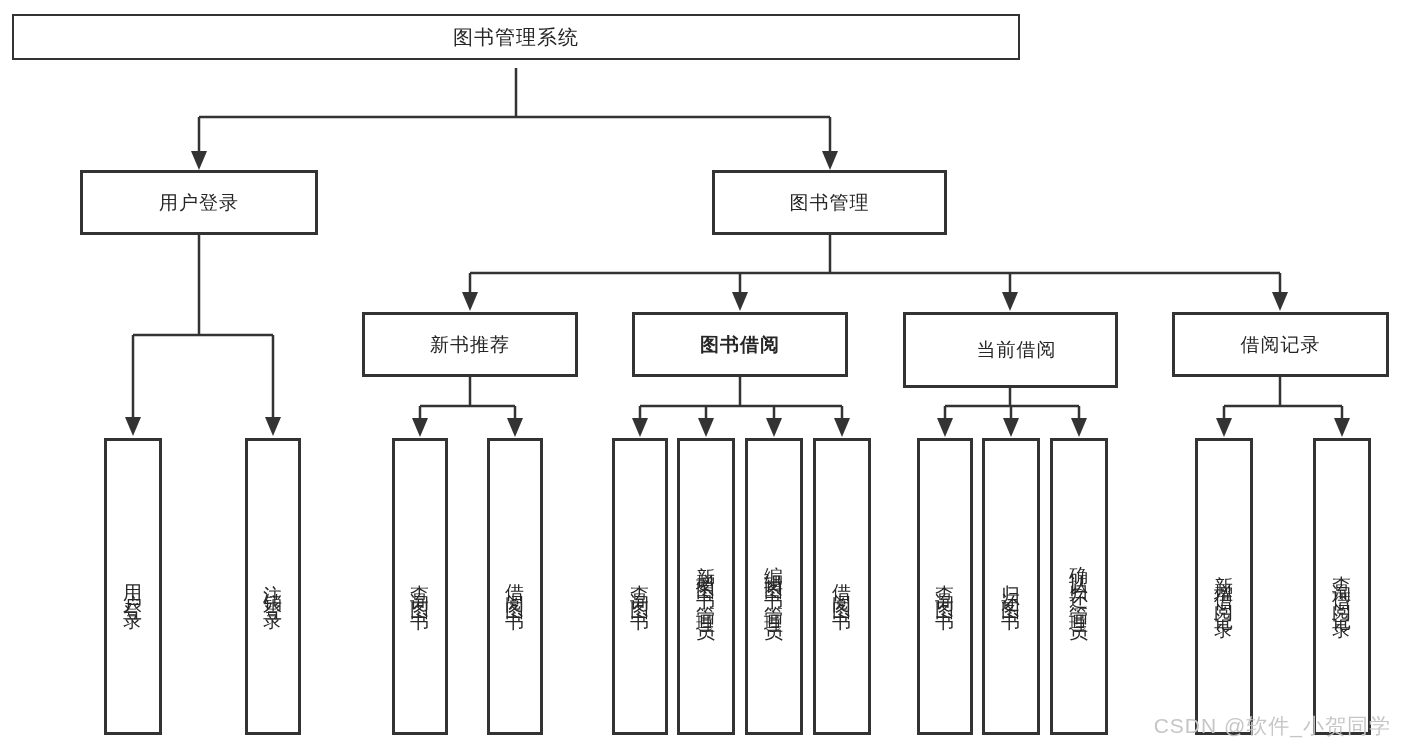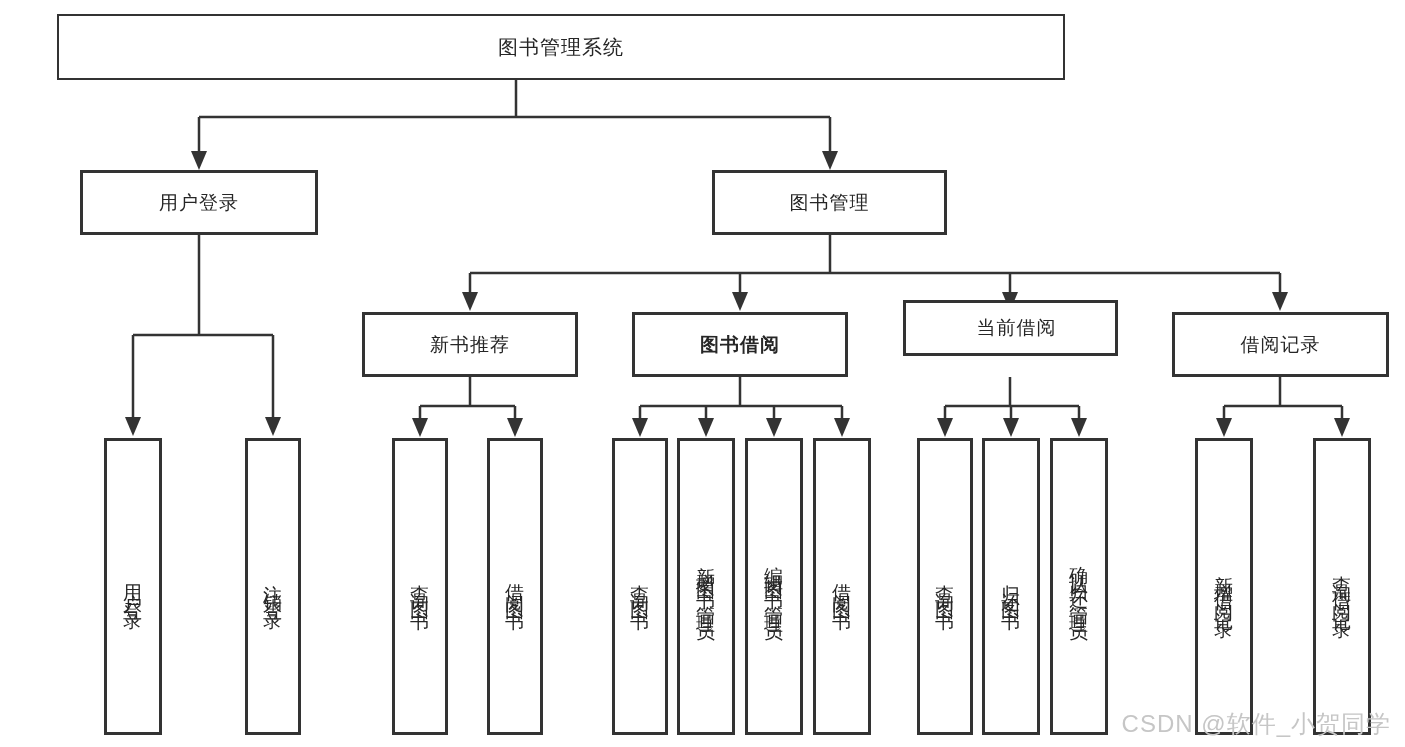--- a/index.html
+++ b/index.html
@@ -50,21 +50,21 @@
     line-height: 1;
     padding: 6px 0;
   }
   .node.leaf.long {
     letter-spacing: 8px;
   }
   .watermark {
     position: absolute;
     right: 14px;
     bottom: 7px;
-    font-size: 24px;
+    font-size: 21px;
     color: #c6c6c6;
     letter-spacing: 1px;
     z-index: 5;
     white-space: nowrap;
   }
 </style>
 </head>
 <body>
 
 <div class="stage">
@@ -102,28 +102,28 @@
       <polygon points="766,418 782,418 774,437"></polygon>
       <polygon points="834,418 850,418 842,437"></polygon>
       <polygon points="937,418 953,418 945,437"></polygon>
       <polygon points="1003,418 1019,418 1011,437"></polygon>
       <polygon points="1071,418 1087,418 1079,437"></polygon>
       <polygon points="1216,418 1232,418 1224,437"></polygon>
       <polygon points="1334,418 1350,418 1342,437"></polygon>
     </g>
   </svg>
 
-  <div class="node root" style="left:12px; top:14px; width:1008px; height:66px;margin-left:45px;">图书管理系统</div>
+  <div class="node root" style="left:12px; top:14px; width:1008px; height:46px;">图书管理系统</div>
 
   <div class="node branch" style="left:80px; top:170px; width:238px; height:65px;">用户登录</div>
   <div class="node branch" style="left:362px; top:312px; width:216px; height:65px;">新书推荐</div>
 
   <div class="node branch" style="left:712px; top:170px; width:235px; height:65px;">图书管理</div>
   <div class="node branch" style="left:632px; top:312px; width:216px; height:65px;font-weight:bold;">图书借阅</div>
-  <div class="node branch" style="left:903px; top:300px; width:215px; height:56px;padding-left:12px;">当前借阅</div>
+  <div class="node branch" style="left:903px; top:312px; width:215px; height:76px;padding-left:12px;">当前借阅</div>
   <div class="node branch" style="left:1172px; top:312px; width:217px; height:65px;">借阅记录</div>
 
   <div class="node leaf" style="left:104px; top:438px; width:58px; height:297px;">用户登录</div>
   <div class="node leaf" style="left:245px; top:438px; width:56px; height:297px;">注销登录</div>
 
   <div class="node leaf" style="left:392px; top:438px; width:56px; height:297px;">查询图书</div>
   <div class="node leaf" style="left:487px; top:438px; width:56px; height:297px;">借阅图书</div>
 
   <div class="node leaf" style="left:612px; top:438px; width:56px; height:297px;">查询图书</div>
   <div class="node leaf long" style="left:677px; top:438px; width:58px; height:297px;">新增图书（管理员）</div>

